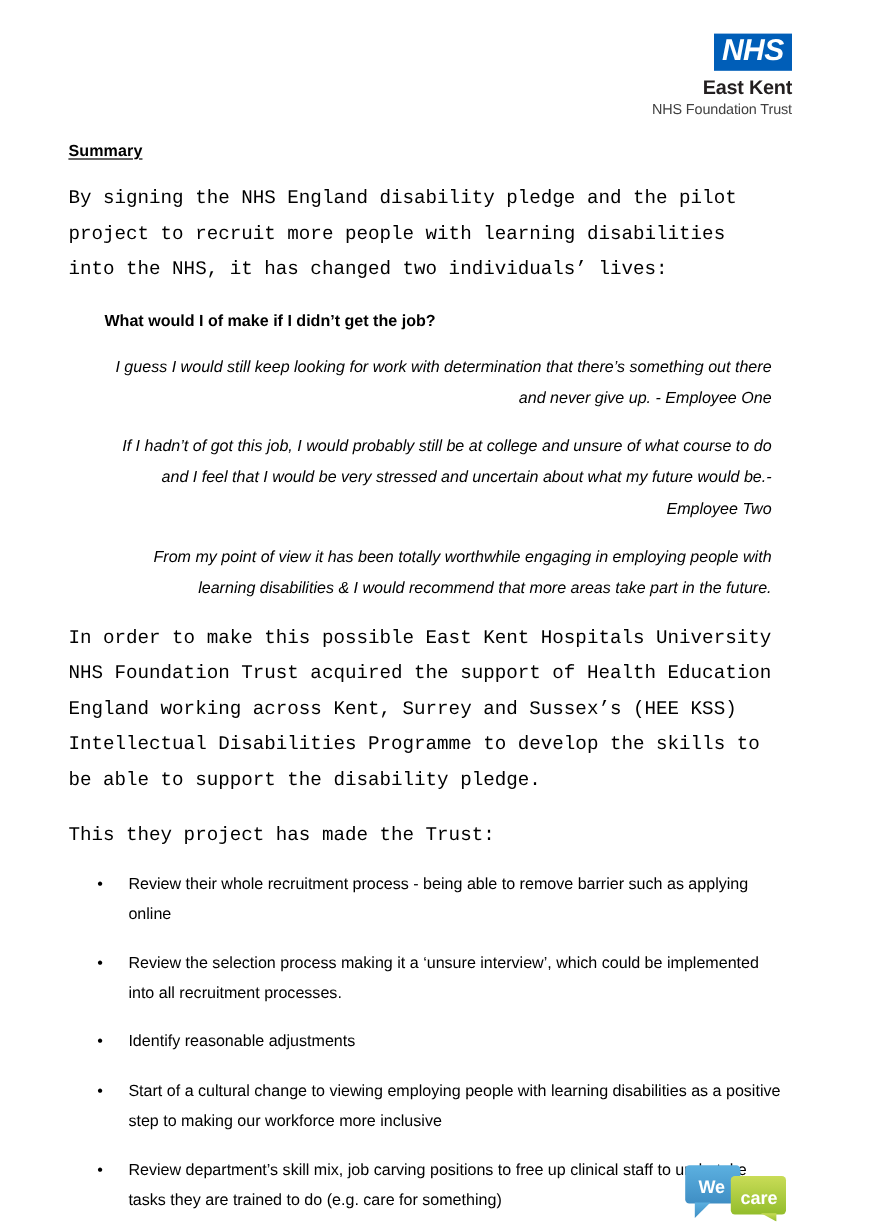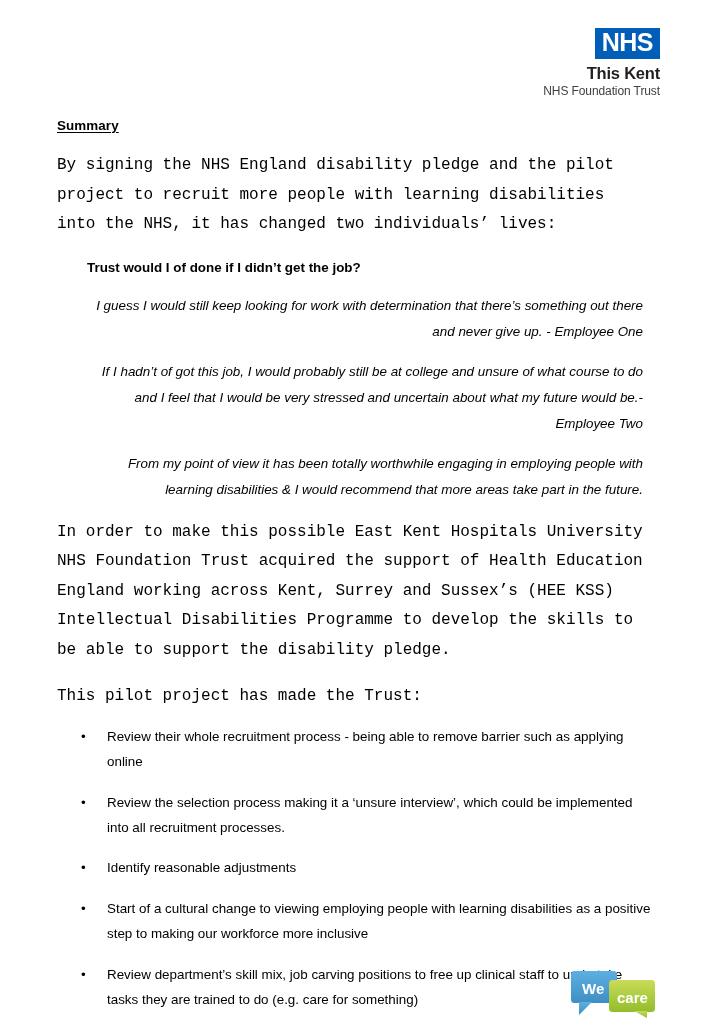--- a/index.html
+++ b/index.html
@@ -23,20 +23,21 @@
     right: 68px;
     text-align: right;
     line-height: 1;
   }
   .nhs-box {
     display: inline-block;
     background: #005EB8;
     color: #ffffff;
     font-family: "Liberation Sans", sans-serif;
     font-weight: bold;
+    font-style: italic;
     font-size: 25px;
     letter-spacing: -0.5px;
     padding: 2px 7px 3px 7px;
     line-height: 1.02;
   }
   .nhs-trust-name {
     margin-top: 5px;
     color: #231f20;
     font-weight: bold;
     font-size: 16.5px;
@@ -129,41 +130,41 @@
     height: 52px;
   }
   .wecare svg { display: block; }
 </style>
 </head>
 <body>
 
 <div class="nhs-logo">
   <div class="nhs-box">NHS</div>
   <div class="nhs-trust-name">
-    <div>This Kent</div>
+    <div>East Kent</div>
   </div>
   <div class="nhs-trust-sub">NHS Foundation Trust</div>
 </div>
 
 <div class="doc">
 
   <h1 class="heading-summary">Summary</h1>
 
   <p class="body-para">By signing the NHS England disability pledge and the pilot project to recruit more people with learning disabilities into the NHS, it has changed two individuals’ lives:</p>
 
   <div class="indent-block">
-    <p class="q-heading">Trust would I of done if I didn’t get the job?</p>
+    <p class="q-heading">What would I of make if I didn’t get the job?</p>
     <p class="q-text">I guess I would still keep looking for work with determination that there’s something out there and never give up. - Employee One</p>
     <p class="q-text">If I hadn’t of got this job, I would probably still be at college and unsure of what course to do and I feel that I would be very stressed and uncertain about what my future would be.- Employee Two</p>
     <p class="q-text">From my point of view it has been totally worthwhile engaging in employing people with learning disabilities &amp; I would recommend that more areas take part in the future.</p>
   </div>
 
   <p class="body-para">In order to make this possible East Kent Hospitals University NHS Foundation Trust acquired the support of Health Education England working across Kent, Surrey and Sussex’s (HEE KSS) Intellectual Disabilities Programme to develop the skills to be able to support the disability pledge.</p>
 
-  <p class="body-para tight">This pilot project has made the Trust:</p>
+  <p class="body-para tight">This they project has made the Trust:</p>
 
   <ul class="bullets">
     <li>
       <span class="dot">•</span>
       <span>Review their whole recruitment process - being able to remove barrier such as applying online</span>
     </li>
     <li>
       <span class="dot">•</span>
       <span>Review the selection process making it a ‘unsure interview’, which could be implemented into all recruitment processes.</span>
     </li>

